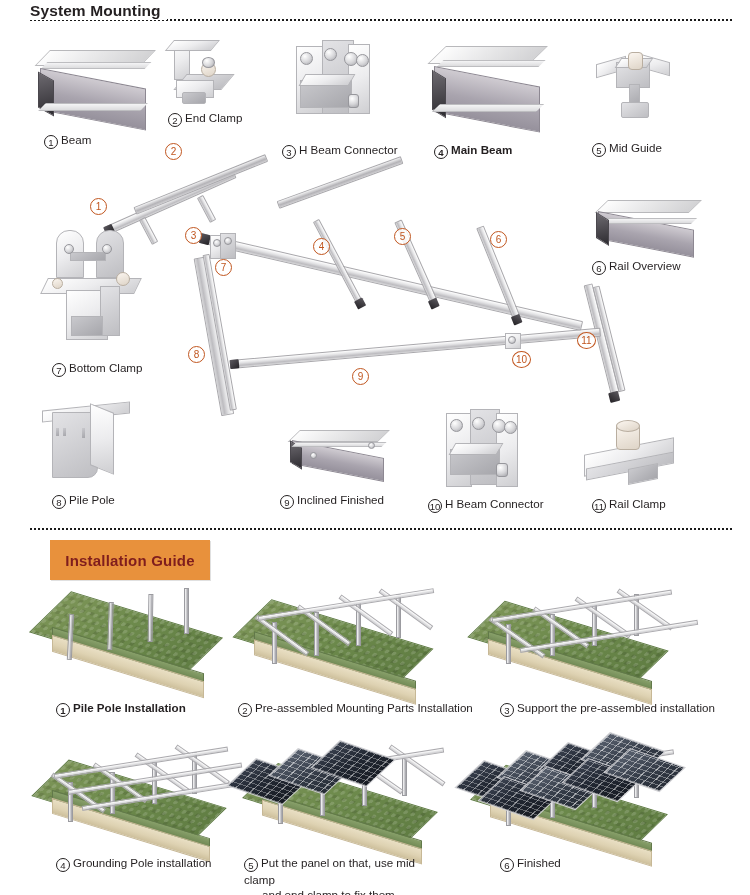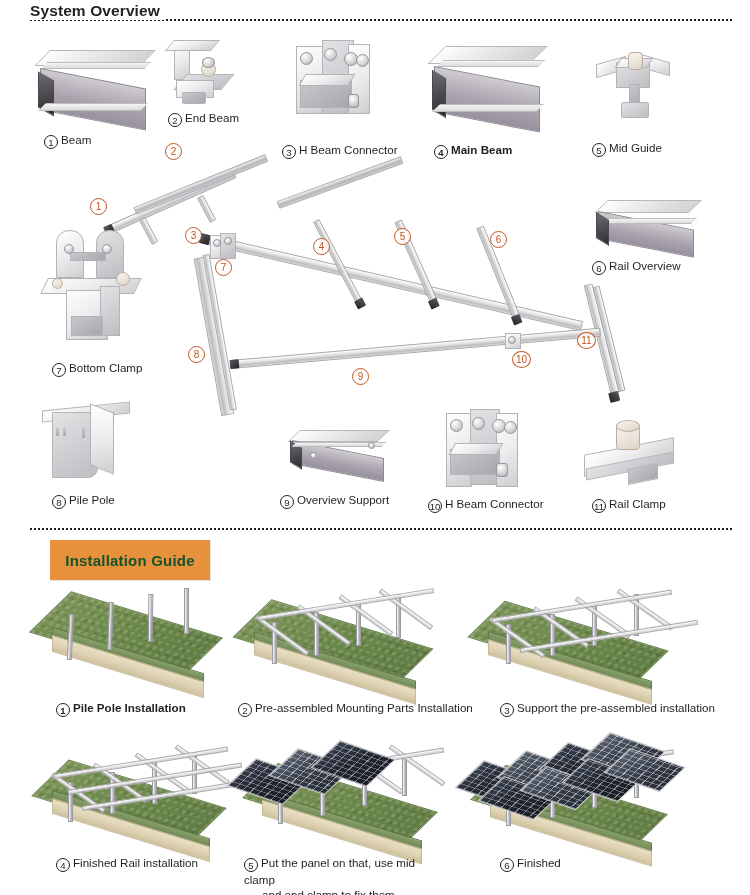--- a/index.html
+++ b/index.html
@@ -46,21 +46,21 @@
     position: absolute;
     background: #e8913c;
     display: flex;
     align-items: center;
     justify-content: center;
     box-shadow: 1px 1px 0 rgba(0,0,0,.12);
   }
   .banner span {
     font-size: 15px;
     font-weight: bold;
-    color: #14532d;
+    color: #7f1d1d;
     letter-spacing: .2px;
   }
 
   
   .caption {
     position: absolute;
     font-size: 11.6px;
     line-height: 15px;
     color: #231f20;
     white-space: nowrap;
@@ -204,21 +204,21 @@
     background:
       repeating-linear-gradient(90deg, rgba(255,255,255,.5) 0 1px, transparent 1px 7px),
       repeating-linear-gradient(0deg, rgba(255,255,255,.34) 0 1px, transparent 1px 5px),
       linear-gradient(115deg,#59616f,#333a46 60%,#262c36);
   }
 </style>
 </head>
 <body>
 
 <div class="section-head" style="top:2px;">
-  <div class="title">System Overview</div>
+  <div class="title">System Mounting</div>
   <div class="dotline" style="top:17px;"></div>
 </div>
 
 <div class="part" style="left:36px; top:48px; width:130px; height:78px;">
   <div class="beam" style="left:0; top:0; width:130px; height:78px;">
     <div class="top" style="left:14px; top:2px; width:104px; height:14px; transform:skewX(-44deg);"></div>
     <div class="groove" style="left:8px; top:14px; width:104px; height:5px; transform:skewX(-44deg);"></div>
     <div class="face" style="left:4px; top:20px; width:104px; height:40px; transform:skewY(11deg);"></div>
     <div class="cap" style="left:2px; top:28px; width:14px; height:34px; transform:skewY(30deg);"></div>
     <div class="groove" style="left:6px; top:55px; width:102px; height:6px; transform:skewX(-44deg) skewY(0deg);"></div>
@@ -231,21 +231,21 @@
 <div class="part" style="left:170px; top:40px; width:70px; height:70px;">
   <div class="plate" style="left:4px; top:0; width:14px; height:38px;"></div>
   <div class="plate" style="left:4px; top:0; width:44px; height:9px; transform:skewX(-40deg); transform-origin:0 0;"></div>
   <div class="plate shade" style="left:10px; top:34px; width:46px; height:14px; transform:skewX(-40deg);"></div>
   <div class="plate" style="left:6px; top:40px; width:36px; height:16px;"></div>
   <div class="plate dk" style="left:12px; top:52px; width:22px; height:10px; border-radius:2px;"></div>
   <div class="nutc" style="left:31px; top:22px; width:13px; height:13px; border-radius:50%;"></div>
   <div class="bolt" style="left:32px; top:17px; width:11px; height:9px;"></div>
 </div>
 <div class="caption" style="left:168px; top:110px;">
-  <span class="num">2</span><span>End Beam</span>
+  <span class="num">2</span><span>End Clamp</span>
 </div>
 
 <div class="part" style="left:288px; top:38px; width:90px; height:90px;">
   <div class="plate" style="left:8px; top:8px; width:26px; height:66px;"></div>
   <div class="plate shade" style="left:34px; top:2px; width:30px; height:72px;"></div>
   <div class="plate" style="left:60px; top:6px; width:20px; height:68px;"></div>
   <div class="plate dk" style="left:12px; top:42px; width:50px; height:26px;"></div>
   <div class="plate" style="left:14px; top:36px; width:48px; height:10px; transform:skewX(-30deg);"></div>
   <div class="bolt" style="left:12px; top:14px; width:11px; height:11px;"></div>
   <div class="bolt" style="left:36px; top:10px; width:11px; height:11px;"></div>
@@ -379,21 +379,21 @@
   <div class="beam" style="left:0; top:0; width:110px; height:50px;">
     <div class="top" style="left:10px; top:2px; width:88px; height:10px; transform:skewX(-46deg);"></div>
     <div class="face" style="left:2px; top:12px; width:90px; height:22px; transform:skewY(11deg);"></div>
     <div class="cap" style="left:0; top:16px; width:10px; height:20px; transform:skewY(32deg);"></div>
     <div class="groove" style="left:4px; top:14px; width:90px; height:3px; transform:skewX(-46deg);"></div>
   </div>
   <div class="bolt" style="left:20px; top:24px; width:5px; height:5px;"></div>
   <div class="bolt" style="left:78px; top:14px; width:5px; height:5px;"></div>
 </div>
 <div class="caption" style="left:280px; top:492px;">
-  <span class="num">9</span><span>Overview Support</span>
+  <span class="num">9</span><span>Inclined Finished</span>
 </div>
 
 <div class="part" style="left:440px; top:405px; width:86px; height:86px;">
   <div class="plate" style="left:6px; top:8px; width:24px; height:72px;"></div>
   <div class="plate shade" style="left:30px; top:4px; width:28px; height:74px;"></div>
   <div class="plate" style="left:56px; top:8px; width:20px; height:72px;"></div>
   <div class="plate dk" style="left:10px; top:44px; width:48px; height:24px;"></div>
   <div class="plate" style="left:12px; top:38px; width:46px; height:10px; transform:skewX(-30deg);"></div>
   <div class="bolt" style="left:10px; top:14px; width:11px; height:11px;"></div>
   <div class="bolt" style="left:32px; top:12px; width:11px; height:11px;"></div>
@@ -482,21 +482,21 @@
   <div class="post" style="left:150px; top:10px; width:3px; height:40px;"></div>
   <div class="rail-line" style="left:10px;  top:30px; width:62px; height:3px; transform:rotate(35deg);"></div>
   <div class="rail-line" style="left:52px;  top:20px; width:62px; height:3px; transform:rotate(35deg);"></div>
   <div class="rail-line" style="left:94px;  top:10px; width:62px; height:3px; transform:rotate(35deg);"></div>
   <div class="rail-line" style="left:134px; top:2px;  width:62px; height:3px; transform:rotate(35deg);"></div>
   <div class="rail-line" style="left:12px;  top:32px; width:174px; height:3px; transform:rotate(-9deg);"></div>
   <div class="rail-line" style="left:26px;  top:48px; width:174px; height:3px; transform:rotate(-9deg);"></div>
   <div class="rail-line" style="left:40px;  top:64px; width:172px; height:3px; transform:rotate(-9deg);"></div>
 </div>
 <div class="caption" style="left:56px; top:855px;">
-  <span class="num">4</span><span>Finished Rail installation</span>
+  <span class="num">4</span><span>Grounding Pole installation</span>
 </div>
 
 <div class="scene" style="left:250px; top:742px; width:215px; height:105px;">
   <div class="grass-top" style="left:10px; top:40px; width:158px; height:44px; transform:skewY(17deg) skewX(-38deg);"></div>
   <div class="grass-side" style="left:12px; top:74px; width:158px; height:9px;  transform:skewY(17deg);"></div>
   <div class="soil" style="left:12px; top:82px; width:158px; height:14px; transform:skewY(17deg);"></div>
   <div class="post" style="left:28px;  top:44px; width:3px; height:36px;"></div>
   <div class="post" style="left:70px;  top:34px; width:3px; height:38px;"></div>
   <div class="post" style="left:112px; top:24px; width:3px; height:38px;"></div>
   <div class="post" style="left:152px; top:14px; width:3px; height:38px;"></div>

